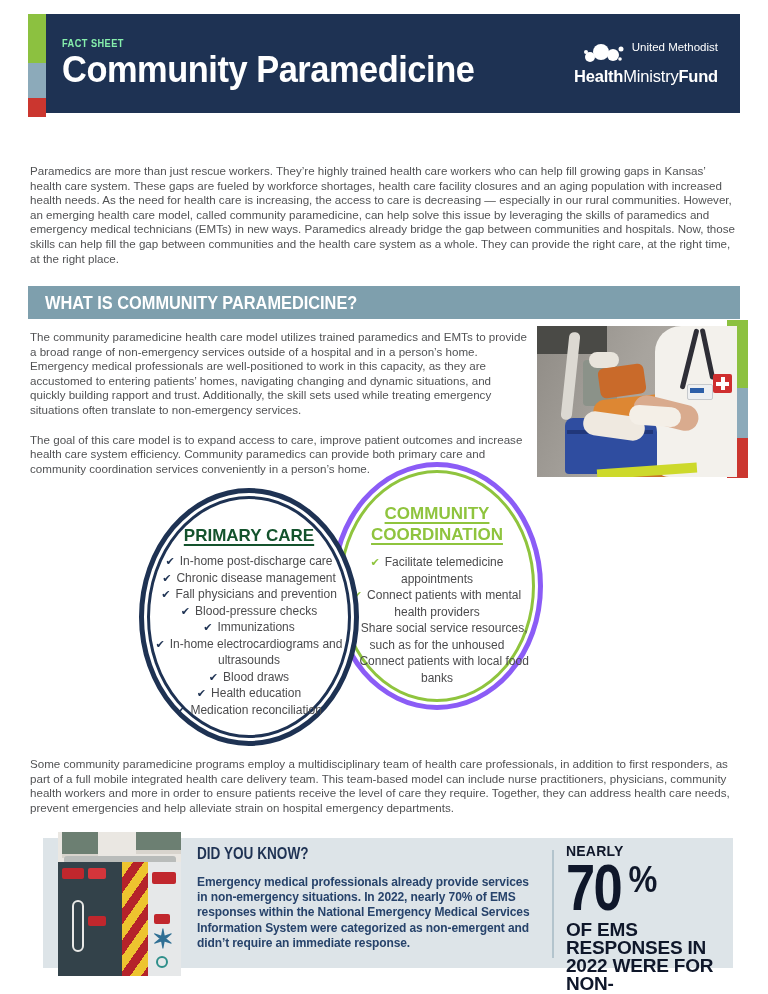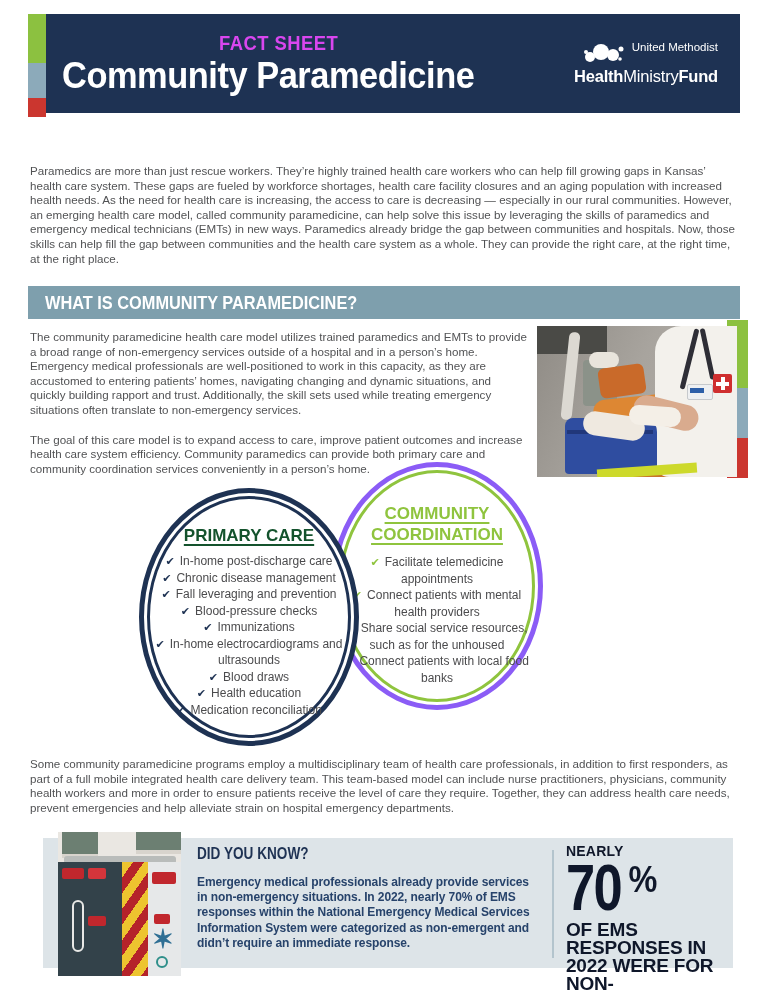--- a/index.html
+++ b/index.html
@@ -9,21 +9,21 @@
 
   
   .header { position:absolute; top:14px; left:28px; width:712px; height:99px; }
   .edge-squares { position:absolute; left:0; top:0; width:18px; height:103px; }
   .sq { width:18px; }
   .sq.green { height:49px; background:#8cc140; }
   .sq.slate { height:35px; background:#8caaba; }
   .sq.red   { height:19px; background:#cb362f; }
   .header-navy { position:absolute; left:18px; top:0; width:694px; height:99px; background:#1e3253;
                  display:flex; align-items:center; justify-content:space-between; padding:0 22px 0 16px; }
-  .eyebrow { color:#d946ef; font-size:20px; font-weight:bold; letter-spacing:.5px;text-align:center; }
+  .eyebrow { color:#86efac; font-size:10px; font-weight:bold; letter-spacing:.5px; }
   .eyebrow .cond { transform:scaleX(.92); transform-origin:0 50%; display:inline-block; }
   .big-title { color:#ffffff; font-size:37px; font-weight:bold; letter-spacing:-.5px; line-height:1.05; margin-top:2px; }
   .big-title .cond { transform:scaleX(.93); transform-origin:0 50%; display:inline-block; white-space:nowrap; }
   .logo { color:#fff; text-align:right; line-height:1.05; }
   .logo-row1 { display:flex; justify-content:flex-end; gap:2px; }
   .logo-top { font-size:11.5px; font-weight:400; }
   .logo-bottom { font-size:16.5px; letter-spacing:-.2px; }
   .logo-bottom .b { font-weight:bold; }
   .logo-bottom .r { font-weight:400; }
 
@@ -212,21 +212,21 @@
       </ul>
     </div>
   </div>
 
   <div class="circle navy">
     <div class="circle-inner">
       <span class="circle-title">PRIMARY CARE</span>
       <ul class="check-list">
         <li><span class="chk">✔</span><span>In-home post-discharge care</span></li>
         <li><span class="chk">✔</span><span>Chronic disease management</span></li>
-        <li><span class="chk">✔</span><span>Fall leveraging and prevention</span></li>
+        <li><span class="chk">✔</span><span>Fall physicians and prevention</span></li>
         <li><span class="chk">✔</span><span>Blood-pressure checks</span></li>
         <li><span class="chk">✔</span><span>Immunizations</span></li>
         <li><span class="chk">✔</span><span>In-home electrocardiograms and ultrasounds</span></li>
         <li><span class="chk">✔</span><span>Blood draws</span></li>
         <li><span class="chk">✔</span><span>Health education</span></li>
         <li><span class="chk">✔</span><span>Medication reconciliation</span></li>
       </ul>
     </div>
   </div>
 

